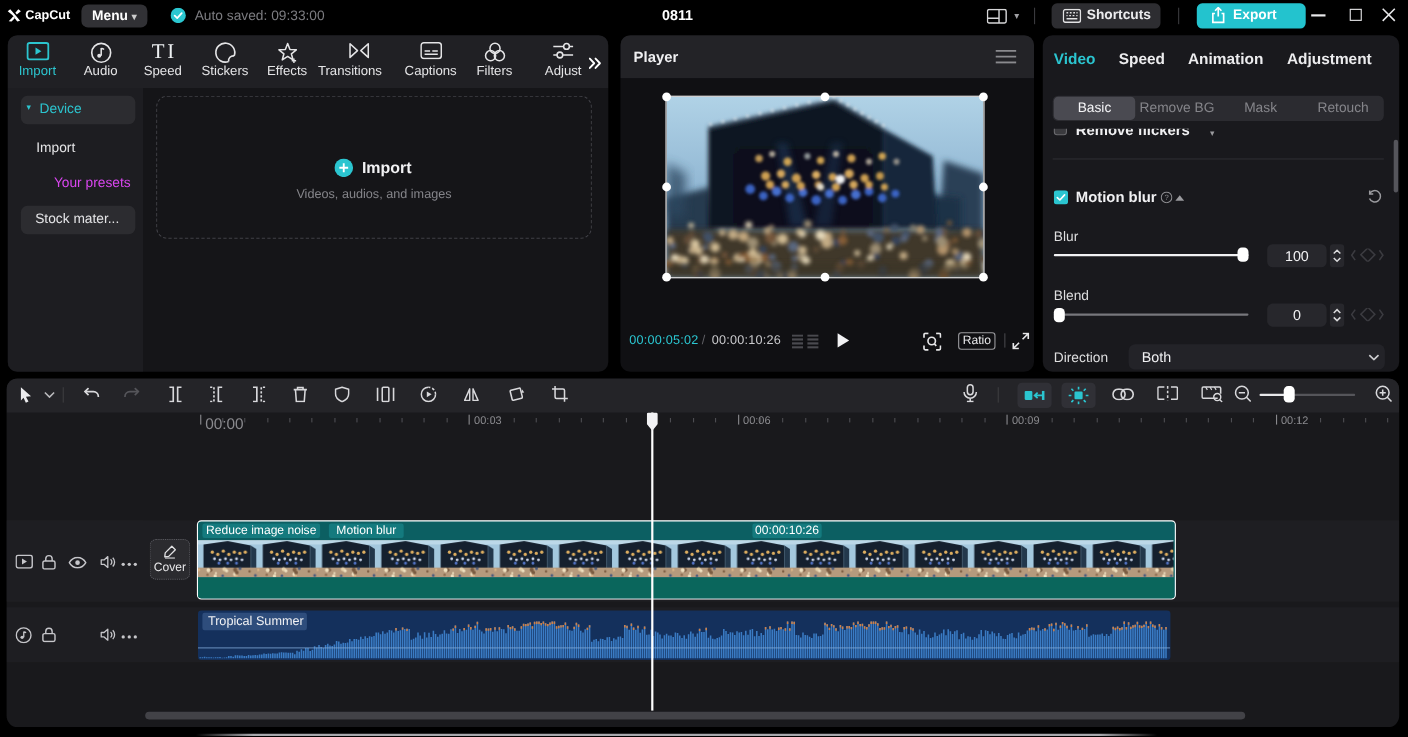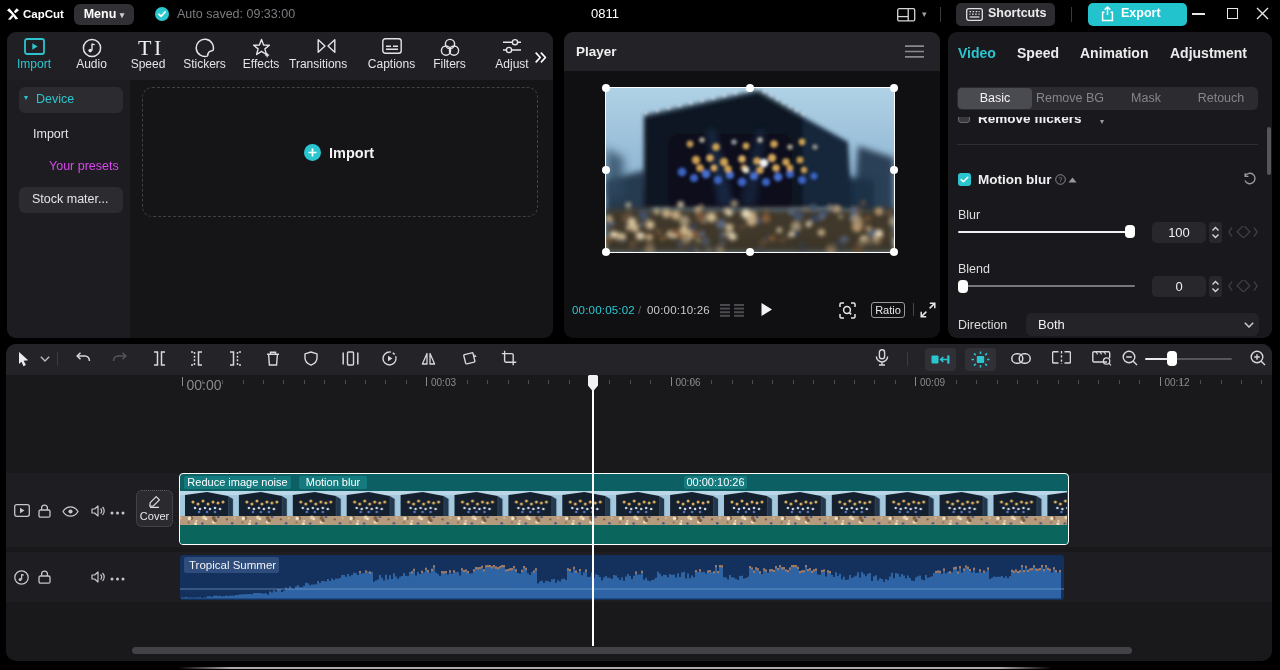--- a/index.html
+++ b/index.html
@@ -16,21 +16,21 @@
     </div>
     <div class="a" style="left:23px;top:8px;font-size:11.5px;font-weight:bold;color:#fff;letter-spacing:0px">CapCut</div>
     <div class="a" style="left:74px;top:4px;width:60px;height:21px;background:#313135;border-radius:6px;text-align:center;line-height:21px;font-size:12.5px;font-weight:bold;color:#fff">Menu <span style="font-size:9px;color:#ccc">▾</span></div>
     <div class="a ic" style="left:155px;top:7px">
       <svg width="14" height="14" viewBox="0 0 14 14">
         <circle cx="7" cy="7" r="7" fill="#2bc7d1"></circle>
         <path d="M3.8,7.2 L6.1,9.4 L10.2,4.9" stroke="#fff" stroke-width="1.6" fill="none" stroke-linecap="round" stroke-linejoin="round"></path>
       </svg>
     </div>
     <div class="a" style="left:177px;top:7px;font-size:12.5px;color:#7c7c80">Auto saved: 09:33:00</div>
-    <div class="a" style="left:560px;top:6px;width:70px;text-align:center;font-size:13px;font-weight:normal;color:#fff;padding-left:20px">0811</div>
+    <div class="a" style="left:560px;top:6px;width:70px;text-align:right;font-size:13px;font-weight:bold;color:#fff;padding-left:20px">0811</div>
     <div class="a ic" style="left:897px;top:8px">
       <svg width="19" height="14" viewBox="0 0 19 14">
         <rect x="0.7" y="0.7" width="17" height="12.2" rx="1.5" fill="none" stroke="#d6d6d8" stroke-width="1.3"></rect>
         <line x1="11.2" y1="0.7" x2="11.2" y2="12.9" stroke="#d6d6d8" stroke-width="1.3"></line>
         <line x1="0.7" y1="8.6" x2="11.2" y2="8.6" stroke="#d6d6d8" stroke-width="1.3"></line>
       </svg>
     </div>
     <div class="a" style="left:922px;top:9px;font-size:9px;color:#a0a0a4">▾</div>
     <div class="a" style="left:940px;top:7px;width:1px;height:15px;background:#3a3a3e"></div>
     <div class="a" style="left:956px;top:3px;width:99px;height:23px;background:#2d2d31;border-radius:5px"></div>
@@ -71,21 +71,21 @@
     <div class="a" style="left:-3.0px;top:25px;width:60px;text-align:center;font-size:12px;color:#2cc5cf">Import</div>
     <div class="a ic" style="left:74.5px;top:6px">
       <svg width="20" height="20" viewBox="0 0 20 20">
         <circle cx="10" cy="10" r="8.6" fill="none" stroke="#e4e4e6" stroke-width="1.5"></circle>
         <circle cx="8.2" cy="12.6" r="1.8" fill="#e4e4e6"></circle>
         <path d="M10,12.6 V6.2 C10,6.2 11.2,5.8 12.6,7.0" stroke="#e4e4e6" stroke-width="1.4" fill="none"></path>
       </svg>
     </div>
     <div class="a" style="left:54.5px;top:25px;width:60px;text-align:center;font-size:12px;color:#e4e4e6">Audio</div>
     <div class="a ic" style="left:131.0px;top:6px">
-      <div style="font-family:'Liberation Serif',serif;font-size:22px;color:#eceff1;line-height:19px;letter-spacing:2.5px">TI</div>
+      <div style="font-family:'Liberation Serif',serif;font-size:19px;color:#eceff1;line-height:19px;letter-spacing:2.5px">TI</div>
     </div>
     <div class="a" style="left:111.0px;top:25px;width:60px;text-align:center;font-size:12px;color:#e4e4e6">Speed</div>
     <div class="a ic" style="left:187.5px;top:6px">
       <svg width="20" height="20" viewBox="0 0 20 20">
         <path d="M12.8,17.9 A8.6,8.6 0 1 1 17.9,12.8" fill="none" stroke="#e4e4e6" stroke-width="1.5"></path>
         <path d="M12.8,17.9 C12.4,14.8 14.8,12.4 17.9,12.8" fill="none" stroke="#e4e4e6" stroke-width="1.5"></path>
       </svg>
     </div>
     <div class="a" style="left:167.5px;top:25px;width:60px;text-align:center;font-size:12px;color:#e4e4e6">Stickers</div>
     <div class="a ic" style="left:244.0px;top:6px">
@@ -140,20 +140,21 @@
     <div class="a" style="left:12px;top:155px;width:104px;height:26px;background:#2c2c30;border-radius:6px"></div>
     <div class="a" style="left:25px;top:160px;font-size:12.5px;color:#e4e4e6">Stock mater...</div>
     <div class="a" style="left:135px;top:55px;width:396px;height:130px;border:1px dashed #404046;border-radius:10px"></div>
     <div class="a ic" style="left:297px;top:112px">
       <svg width="17" height="17" viewBox="0 0 17 17">
         <circle cx="8.5" cy="8.5" r="8.5" fill="#2bc5d0"></circle>
         <path d="M8.5,4.5 v8 M4.5,8.5 h8" stroke="#fff" stroke-width="1.7"></path>
       </svg>
     </div>
     <div class="a" style="left:322px;top:113px;font-size:14.5px;font-weight:bold;color:#f2f2f4">Import</div>
+    <div class="a" style="left:135px;top:139px;width:396px;text-align:center;font-size:11.5px;color:#85858a">Videos, audios, and images</div>
   </div>
 <div class="a" style="left:564px;top:32px;width:376px;height:306px;background:#101013;border-radius:9px;overflow:hidden">
     <div class="a" style="left:0;top:0;width:376px;height:39px;background:#232327"></div>
     <div class="a" style="left:12px;top:12px;font-size:13.5px;font-weight:bold;color:#f0f0f2">Player</div>
     <div class="a ic" style="left:341px;top:13px">
       <svg width="19" height="13" viewBox="0 0 19 13">
         <path d="M0,1.2 h19 M0,6.5 h19 M0,11.8 h19" stroke="#8a8a8e" stroke-width="1.7"></path>
       </svg>
     </div>
     <div class="a" style="left:42px;top:56px;width:288px;height:164px;overflow:hidden"><svg width="288" height="164" viewBox="0 0 288 164">

